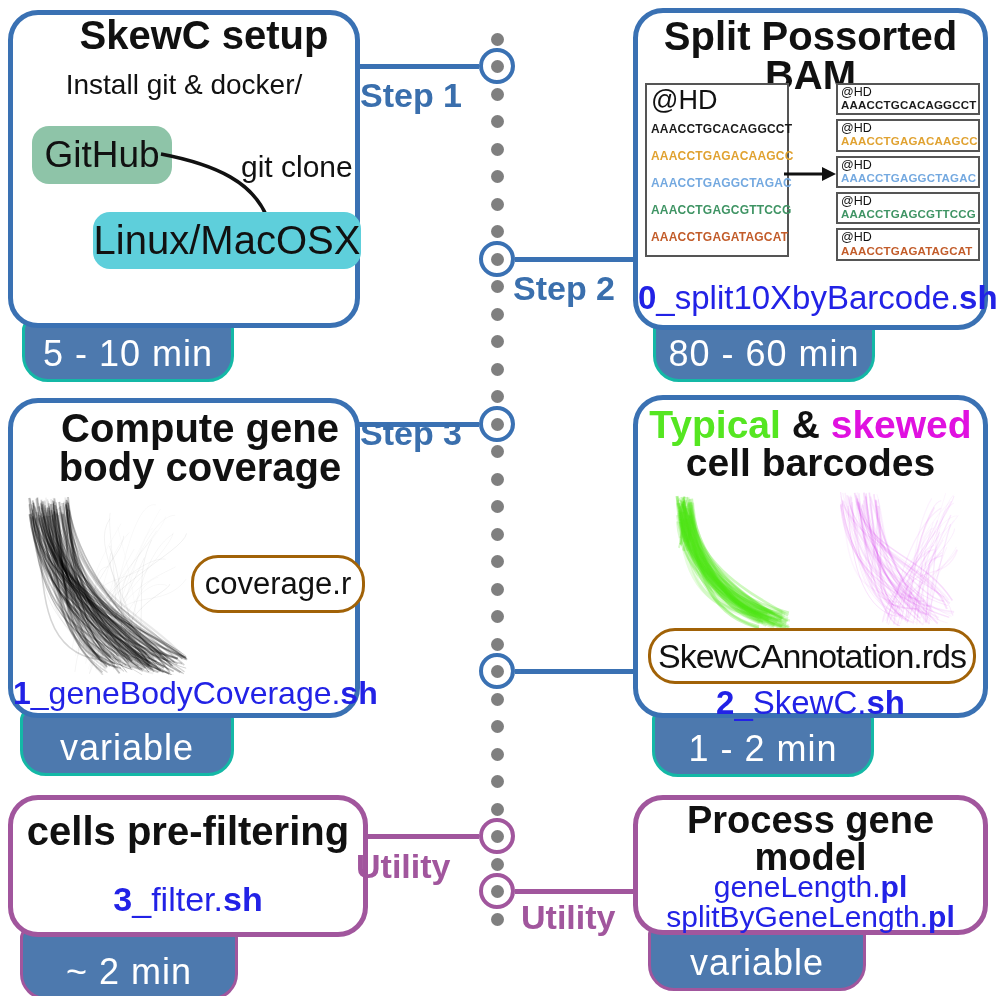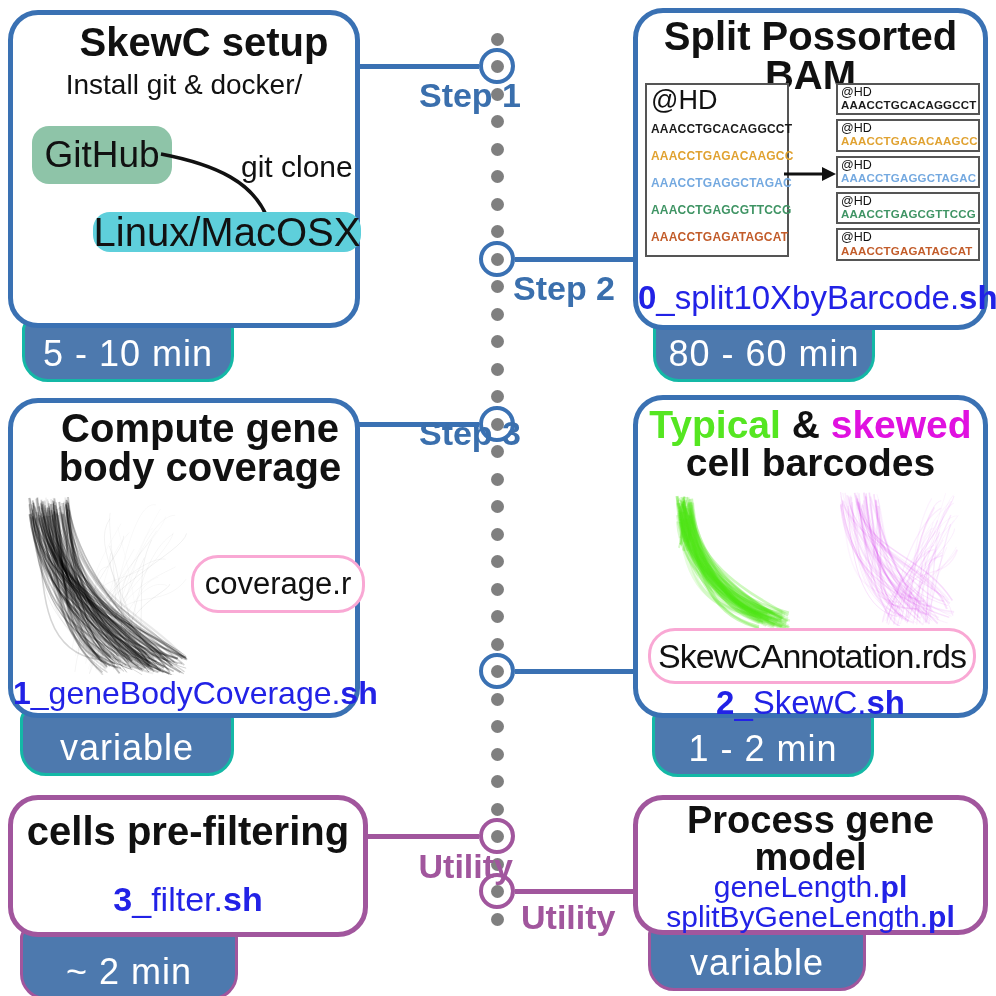--- a/index.html
+++ b/index.html
@@ -18,21 +18,21 @@
          border-radius:12px 12px 26px 26px;}
   .badge.blue-rim{border:3px solid #14b8a6;}
   .badge.purple-rim{border:3px solid #a1569d;}
 
   
   .title{position:absolute;left:0;right:0;text-align:center;color:#111;
          font-weight:bold;line-height:0.97;}
   .script{position:absolute;left:0;right:0;text-align:center;color:#2222e6;
           font-size:33px;white-space:nowrap;}
   .script .b{font-weight:bold;}
-  .pill{position:absolute;border:3px solid #f9a8d4;border-radius:27px;background:#fff;
+  .pill{position:absolute;border:3px solid #a16207;border-radius:27px;background:#fff;
         display:flex;align-items:center;justify-content:center;color:#111;white-space:nowrap;}
 
   
   .os-pill{position:absolute;display:flex;align-items:center;justify-content:center;
            border-radius:17px;color:#111;}
 
   
   .seqbox{position:absolute;border:2px solid #555;background:#fff;}
   .seqrow{font-weight:bold;letter-spacing:0.2px;white-space:nowrap;}
   .minibox{border:2px solid #555;background:#fff;margin-bottom:4px;padding:1px 3px;}
@@ -43,21 +43,21 @@
   .dot{position:absolute;width:13px;height:13px;border-radius:50%;background:#7f7f7f;z-index:0;}
   .ring{position:absolute;width:28px;height:28px;border-radius:50%;background:transparent;z-index:3;}
   .ring.blue{border:4.5px solid #3a71b3;}
   .ring.purple{border:4.5px solid #a1569d;}
   .connector{position:absolute;height:5px;z-index:0;}
   .connector.blue{background:#3a71b3;}
   .connector.purple{background:#a1569d;}
   .steplabel{position:absolute;font-weight:bold;font-size:34px;white-space:nowrap;z-index:3;}
   .steplabel.blue{color:#3a6fad;}
   .steplabel.purple{color:#a1569d;}
-  .ralign{text-align:right;padding-left:35px;}
+  .ralign{text-align:left;}
 
   svg{position:absolute;}
 </style>
 </head>
 <body>
 
 <div id="stage">
 
   <div id="timeline">
       <span class="dot" style="left: 490.5px; top: 32.5px;"></span>
@@ -115,30 +115,30 @@
   <div class="steplabel purple" style="left:521px;top:898px;">Utility</div>
 
   <div class="badge blue-rim" style="left:22px;top:318px;width:206px;height:54px;">5 - 10 min</div>
   <div class="badge blue-rim" style="left:653px;top:318px;width:216px;height:54px;">80 - 60 min</div>
   <div class="badge blue-rim" style="left:20px;top:708px;width:208px;height:58px;">variable</div>
   <div class="badge blue-rim" style="left:652px;top:708px;width:216px;height:59px;">1 - 2 min</div>
   <div class="badge purple-rim" style="left:20px;top:926px;width:212px;height:64px;">~ 2 min</div>
   <div class="badge purple-rim" style="left:648px;top:923px;width:212px;height:58px;">variable</div>
 
   <div class="panel blue" style="left:8px;top:10px;width:342px;height:308px;">
-    <div class="title" style="top:8px;font-size:40px;padding-left:40px;">SkewC setup</div>
+    <div class="title" style="top:1px;font-size:40px;padding-left:40px;">SkewC setup</div>
     <div class="title" style="top:55px;font-weight:normal;font-size:28px;line-height:1.08;">
       <div>Install git &amp; docker/</div>
     </div>
     <div class="os-pill" style="left:8px;top:111px;width:140px;height:58px;background:#8ec4a8;font-size:37px;margin-left:11px;">GitHub</div>
     <svg style="left:135px;top:118px;" width="125" height="105" viewBox="0 0 125 105">
       <path d="M13,21 C70,32 105,50 119,84" stroke="#111" stroke-width="3.5" fill="none"></path>
     </svg>
     <div style="position:absolute;left:228px;top:135px;font-size:30px;color:#111;white-space:nowrap;">git clone</div>
-    <div class="os-pill" style="left:80px;top:197px;width:268px;height:40px;background:#5ecfdb;font-size:40px;">Linux/MacOSX</div>
+    <div class="os-pill" style="left:80px;top:197px;width:268px;height:57px;background:#5ecfdb;font-size:40px;">Linux/MacOSX</div>
   </div>
 
   <div class="panel blue" style="left:633px;top:8px;width:345px;height:312px;">
     <div class="title" style="top:4px;font-size:40px;">
       <div>Split Possorted</div>
       <div>BAM</div>
     </div>
 
     <div class="seqbox" style="left:7px;top:70px;width:136px;height:168px;padding:2px 0 0 4px;">
       <div style="font-size:27px;color:#111;line-height:1.0;">@HD</div>

